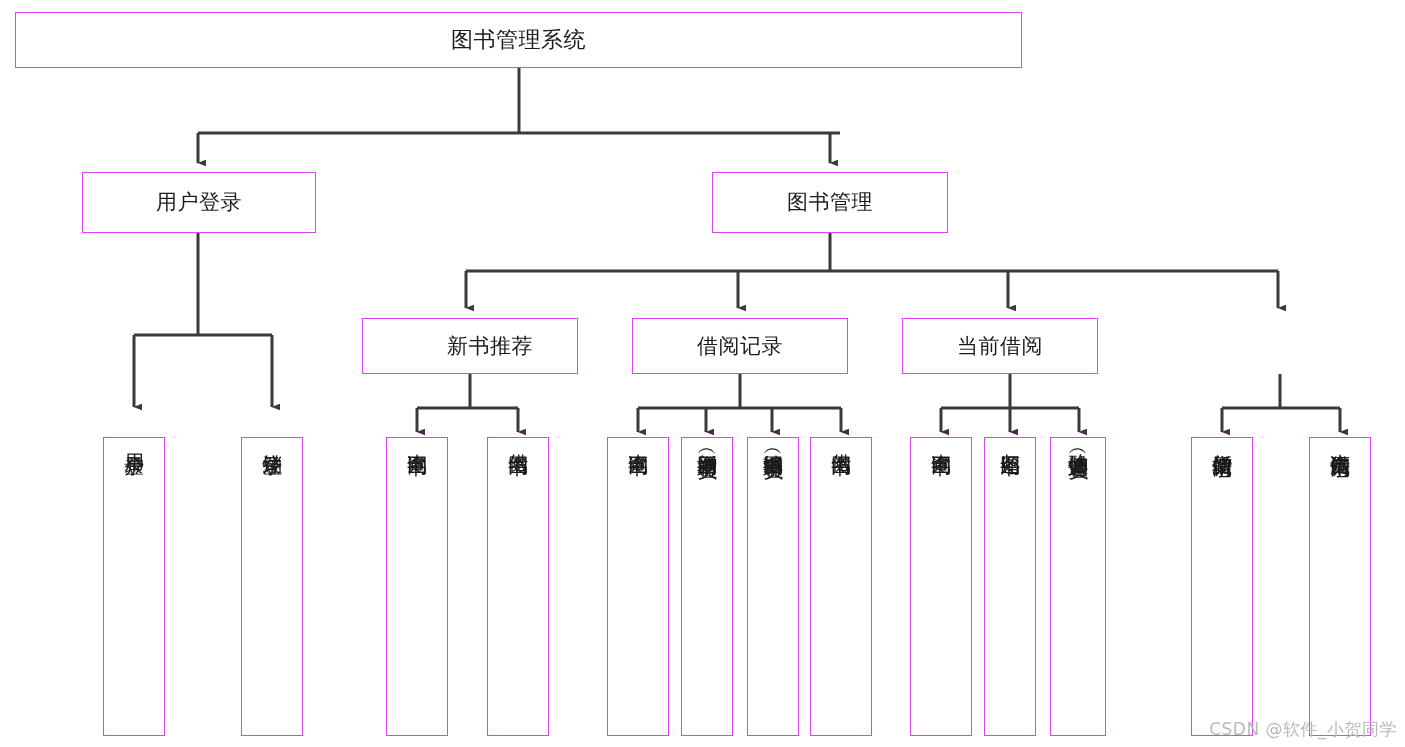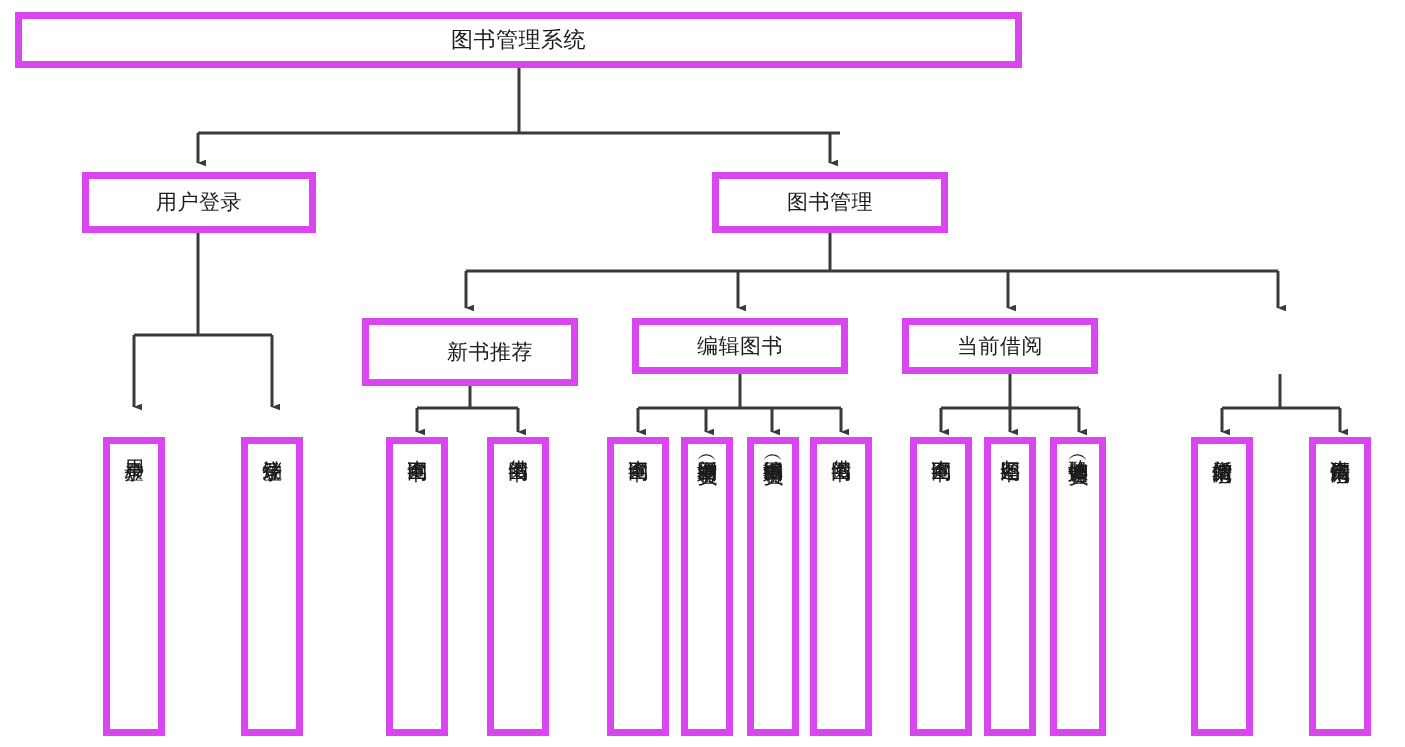--- a/index.html
+++ b/index.html
@@ -27,21 +27,21 @@
     left: 0;
     top: 0;
     width: 1405px;
     height: 747px;
     pointer-events: none;
   }
   .node {
     position: absolute;
     box-sizing: border-box;
     background: #ffffff;
-    border: 7px solid #d946ef;
+    border: 1px solid #d946ef;
     display: flex;
     align-items: center;
     justify-content: center;
     z-index: 3;
     text-align: right;
   }
   .node .label {
     font-size: 21px;
     line-height: 1.18;
     letter-spacing: 0.5px;
@@ -135,25 +135,25 @@
     <span class="label">图书管理系统</span>
   </div>
 
   <div class="node" style="left:82px; top:172px; width:234px; height:61px;">
     <span class="label">用户登录</span>
   </div>
   <div class="node" style="left:712px; top:172px; width:236px; height:61px;">
     <span class="label">图书管理</span>
   </div>
 
-  <div class="node" style="left:362px; top:318px; width:216px; height:68px;padding-left:40px;">
+  <div class="node" style="left:362px; top:318px; width:216px; height:56px;padding-left:40px;">
     <span class="label">新书推荐</span>
   </div>
   <div class="node" style="left:632px; top:318px; width:216px; height:56px;">
-    <span class="label">编辑图书</span>
+    <span class="label">借阅记录</span>
   </div>
   <div class="node" style="left:902px; top:318px; width:196px; height:56px;">
     <span class="label">当前借阅</span>
   </div>
 
   <div class="node leaf" style="left:103px; top:437px; width:62px; height:299px;">
     <span class="label">用户登录</span>
   </div>
   <div class="node leaf" style="left:241px; top:437px; width:62px; height:299px;">
     <span class="label">注销登录</span>
@@ -189,14 +189,15 @@
     <span class="label">确认归还（管理员）</span>
   </div>
 
   <div class="node leaf" style="left:1191px; top:437px; width:62px; height:299px;">
     <span class="label">新增借阅记录</span>
   </div>
   <div class="node leaf" style="left:1309px; top:437px; width:62px; height:299px;">
     <span class="label">查询借阅记录</span>
   </div>
 
+  <div class="watermark">CSDN @软件_小贺同学</div>
 
 </div>
 
 </body></html>

